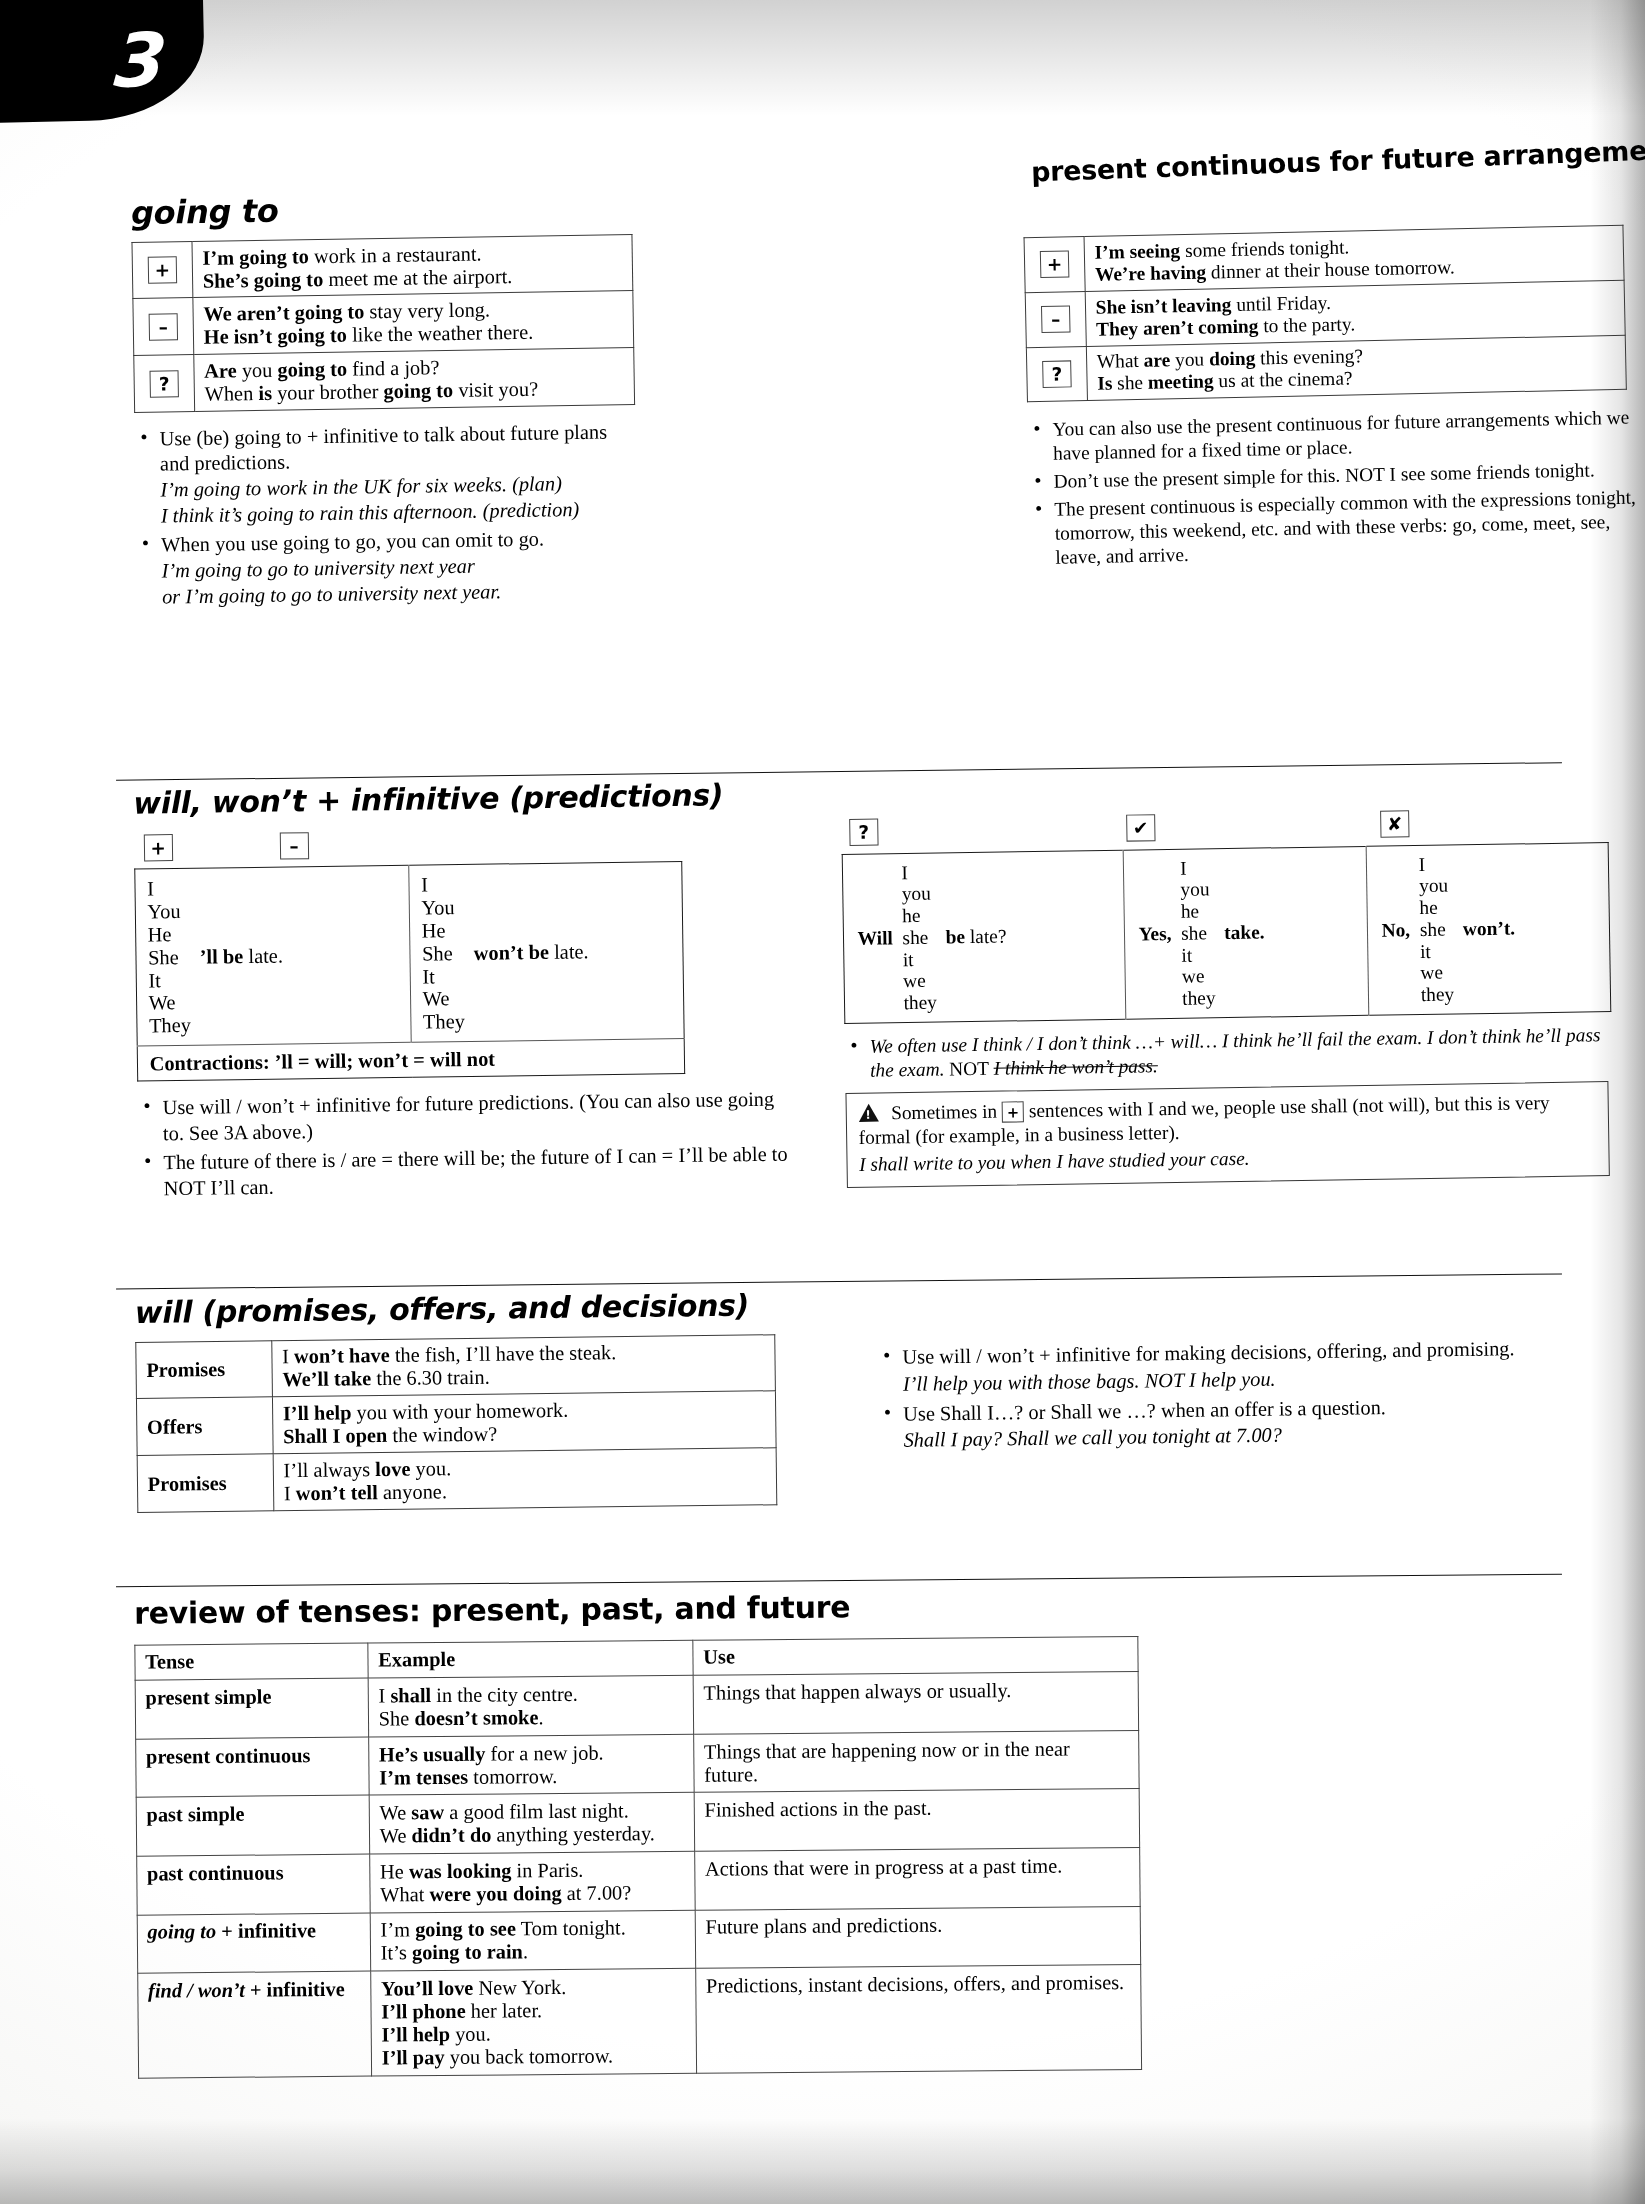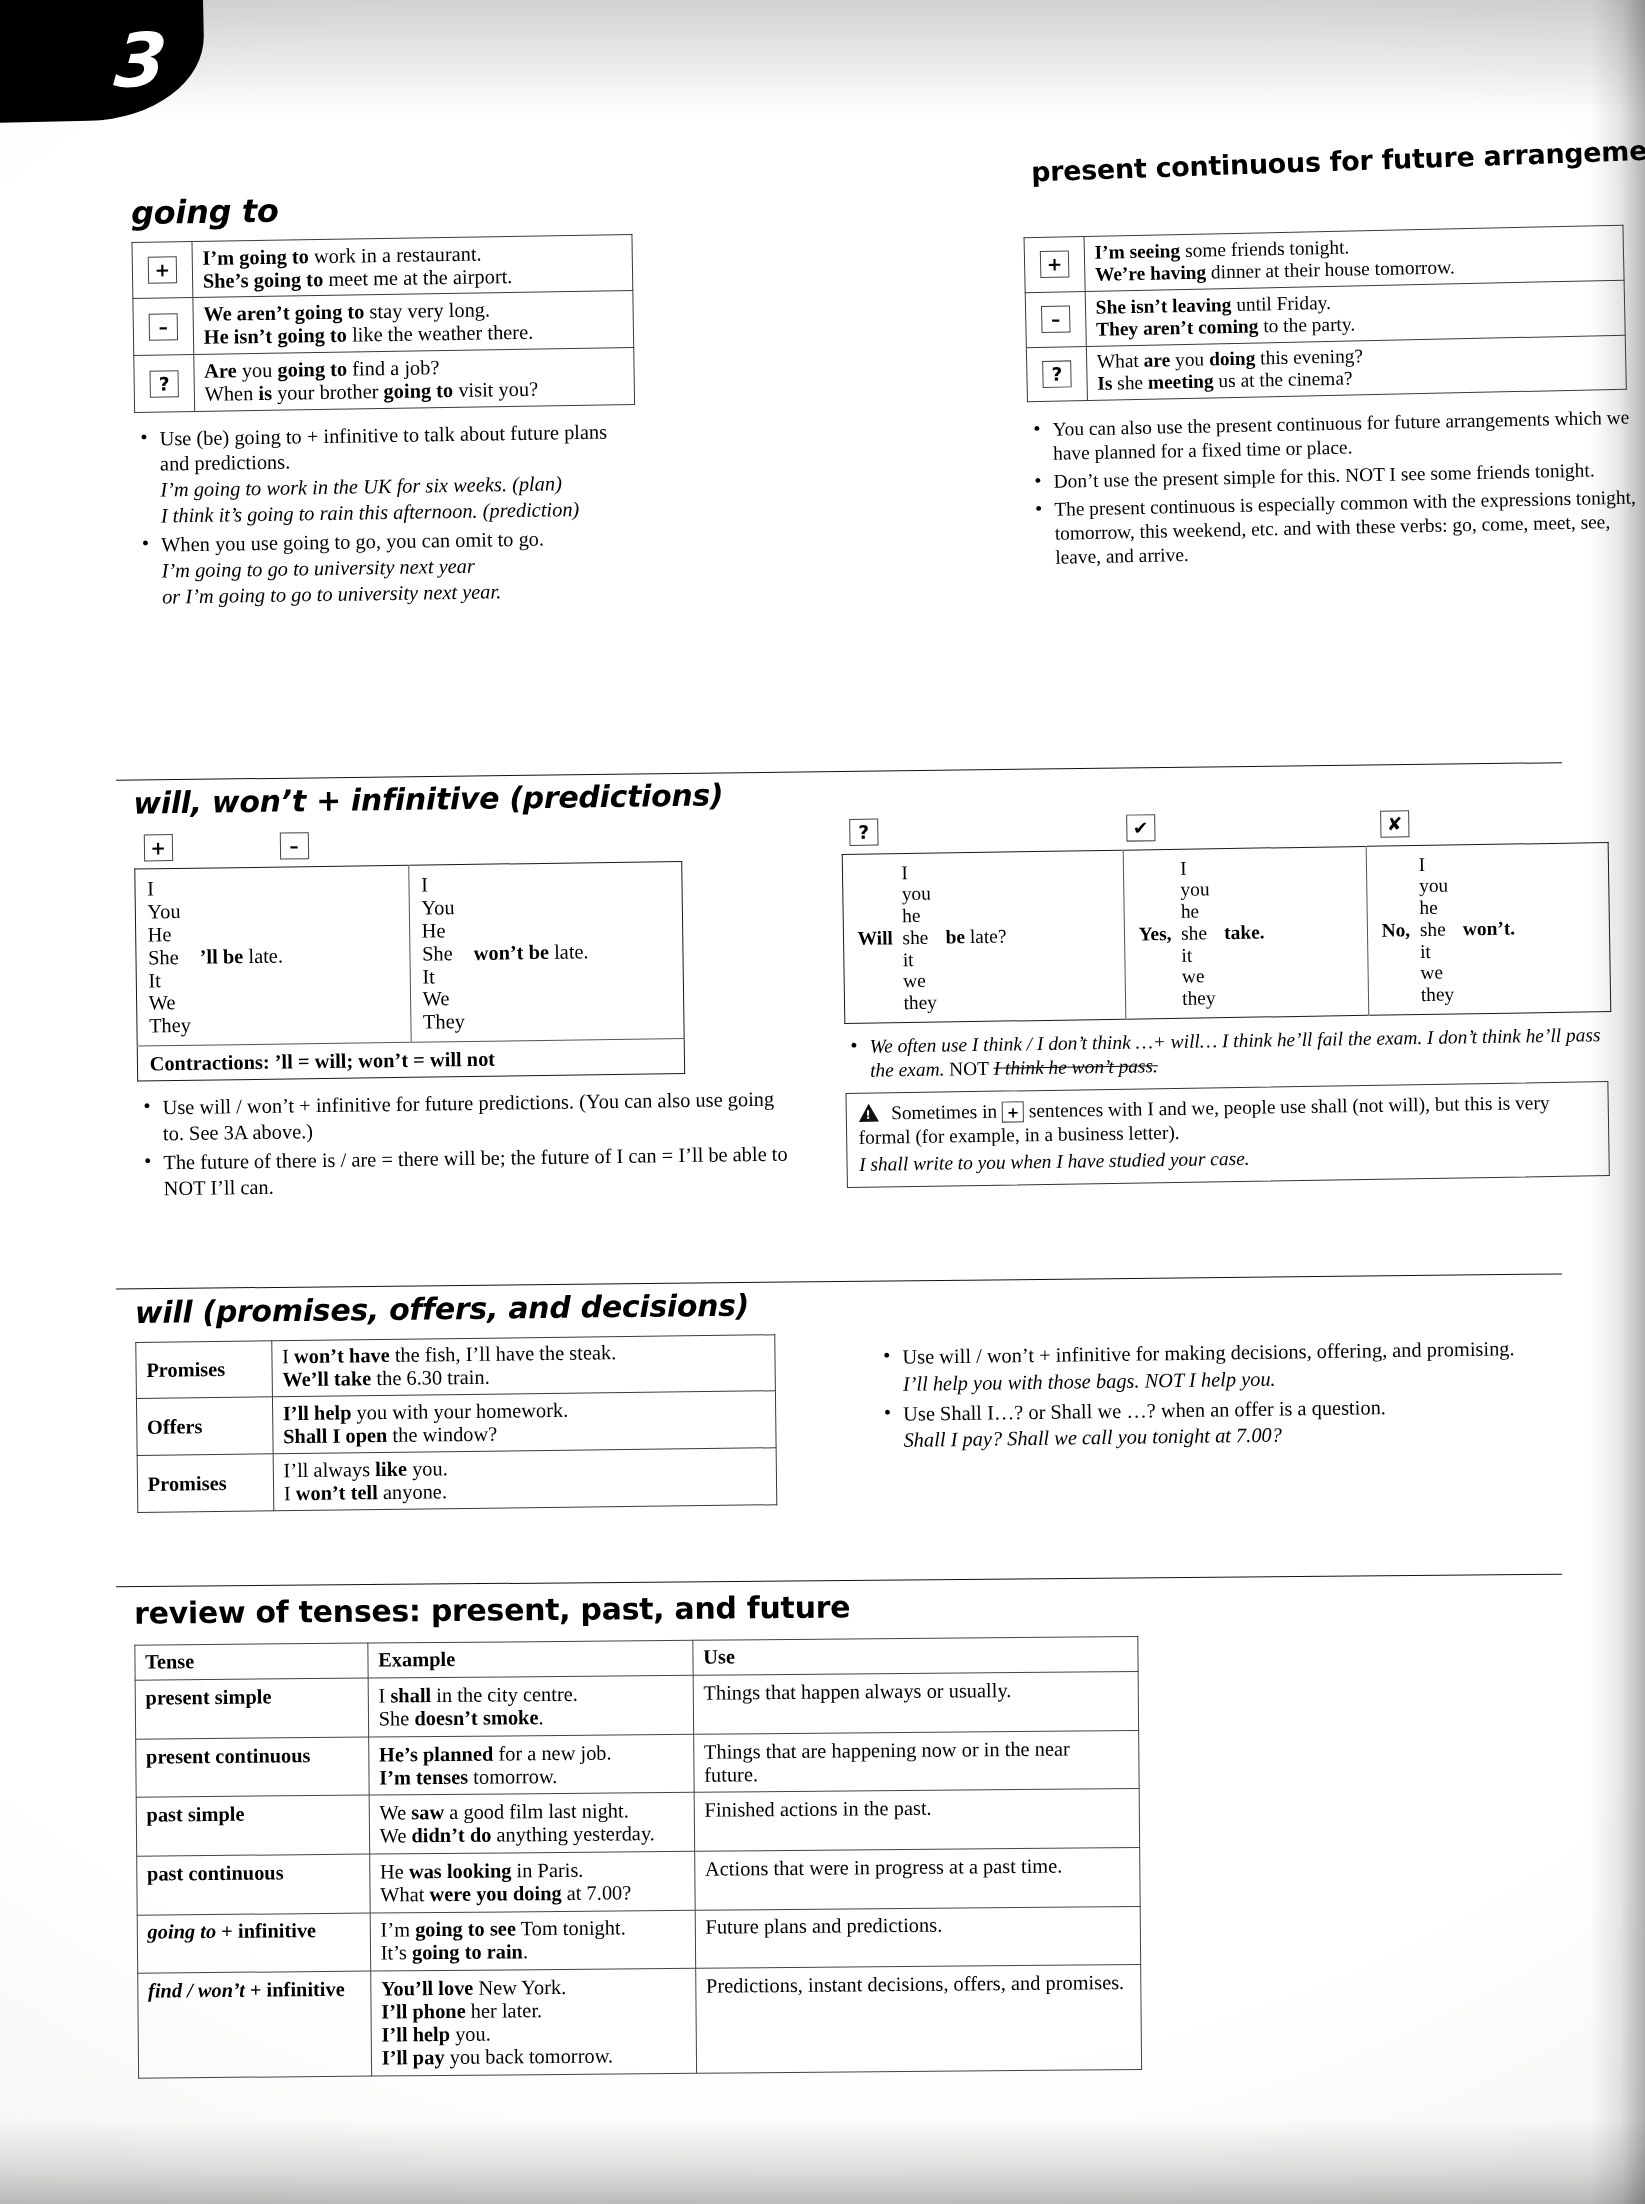--- a/index.html
+++ b/index.html
@@ -358,21 +358,21 @@
           <tr>
             <td style="width: 136px;"><b>Offers</b></td>
             <td>
               <div class="line"><b>I’ll help</b> you with your homework.</div>
               <div class="line"><b>Shall I open</b> the window?</div>
             </td>
           </tr>
           <tr>
             <td style="width: 136px;"><b>Promises</b></td>
             <td>
-              <div class="line">I’ll always <b>like</b> you.</div>
+              <div class="line">I’ll always <b>love</b> you.</div>
               <div class="line">I <b>won’t tell</b> anyone.</div>
             </td>
           </tr>
         </tbody>
     </table>
   </div>
 
   <div class="sec" style="left:878px; top:1339px; width:737px; transform: rotate(-0.8deg);">
     <ul class="bul" style="font-size:20.4px; line-height:1.3;" id="wpro-bullets">
         <li><span>Use will / won’t + infinitive for making decisions, offering, and promising.</span><span class="sub"><i>I’ll help you with those bags. NOT I help you.</i></span></li>
@@ -397,21 +397,21 @@
             <td><b>present simple</b></td>
             <td>
               <div class="line">I <b>shall</b> in the city centre.</div>
               <div class="line">She <b>doesn’t smoke</b>.</div>
             </td>
             <td class="usecell">Things that happen always or usually.</td>
           </tr>
           <tr>
             <td><b>present continuous</b></td>
             <td>
-              <div class="line"><b>He’s planned</b> for a new job.</div>
+              <div class="line"><b>He’s usually</b> for a new job.</div>
               <div class="line"><b>I’m tenses</b> tomorrow.</div>
             </td>
             <td class="usecell">Things that are happening now or in the near future.</td>
           </tr>
           <tr>
             <td><b>past simple</b></td>
             <td>
               <div class="line">We <b>saw</b> a good film last night.</div>
               <div class="line">We <b>didn’t do</b> anything yesterday.</div>
             </td>

